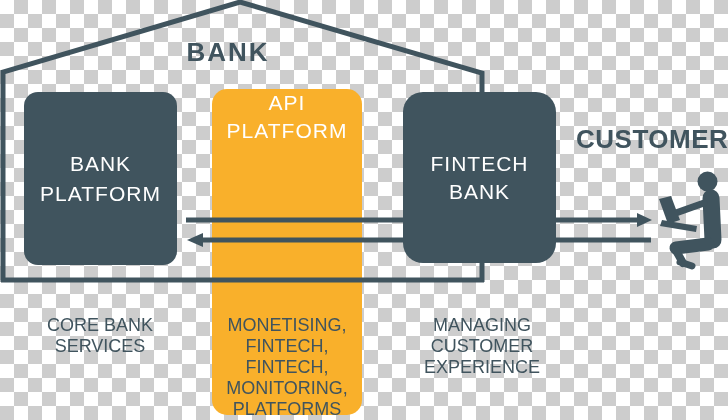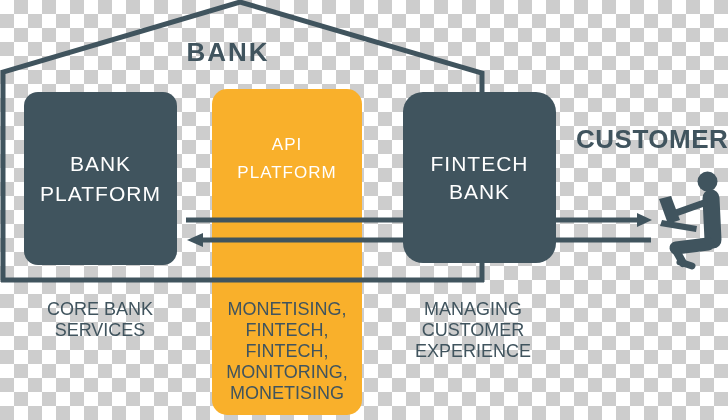--- a/index.html
+++ b/index.html
@@ -11,30 +11,30 @@
     background-size:28px 28px;
   }
   .overlay{position:absolute;left:0;top:0;z-index:2;}
   .box{position:absolute;display:flex;flex-direction:column;align-items:center;justify-content:center;
        text-align:center;color:#ffffff;letter-spacing:1px;}
   .box .bl{display:block;}
   .bank-box{left:24px;top:92px;width:153px;height:173px;border-radius:14px;background:#40545E;z-index:3;
             font-size:21px;line-height:30px;}
   .api-box{left:212px;top:89px;width:150px;height:326px;border-radius:15px;background:#F9B02B;z-index:1;
            justify-content:flex-start;padding-top:0;box-sizing:border-box;}
-  .api-box .inner{margin-top:42px;font-size:17px;line-height:28px;}
+  .api-box .inner{font-size:21px;line-height:28px;}
   .fintech-box{left:403px;top:92px;width:153px;height:171px;border-radius:20px;background:#40545E;z-index:3;
                font-size:21px;line-height:28px;}
   .title{position:absolute;color:#40545E;font-weight:bold;text-align:center;z-index:4;}
   .bank-title{left:158px;top:37px;width:140px;font-size:26px;letter-spacing:2px;}
   .customer-title{left:576px;top:124px;width:152px;font-size:26px;letter-spacing:0.5px;}
-  .caption{position:absolute;color:#40545E;font-size:18px;line-height:21px;text-align:center;z-index:4;}
+  .caption{position:absolute;color:#40545E;font-size:18px;line-height:21px;text-align:center;z-index:4;margin-top:16px;}
   .cap-core{left:30px;top:299px;width:140px;}
   .cap-api{left:212px;top:299px;width:150px;}
-  .cap-cx{left:398px;top:299px;width:150px;}
+  .cap-cx{left:407px;top:299px;width:150px;}
 </style>
 </head>
 <body>
 
 <div class="canvas">
 
   <div class="box api-box">
     <div class="inner">
       <span class="bl">API</span>
       <span class="bl">PLATFORM</span>
@@ -89,21 +89,21 @@
   <div class="caption cap-core">
     <span class="bl">CORE BANK</span>
     <span class="bl">SERVICES</span>
   </div>
 
   <div class="caption cap-api">
     <span class="bl">MONETISING,</span>
     <span class="bl">FINTECH,</span>
     <span class="bl">FINTECH,</span>
     <span class="bl">MONITORING,</span>
-    <span class="bl">MONETISING</span>
+    <span class="bl">PLATFORMS</span>
   </div>
 
   <div class="caption cap-cx">
     <span class="bl">MANAGING</span>
     <span class="bl">CUSTOMER</span>
     <span class="bl">EXPERIENCE</span>
   </div>
 
 </div>
 

